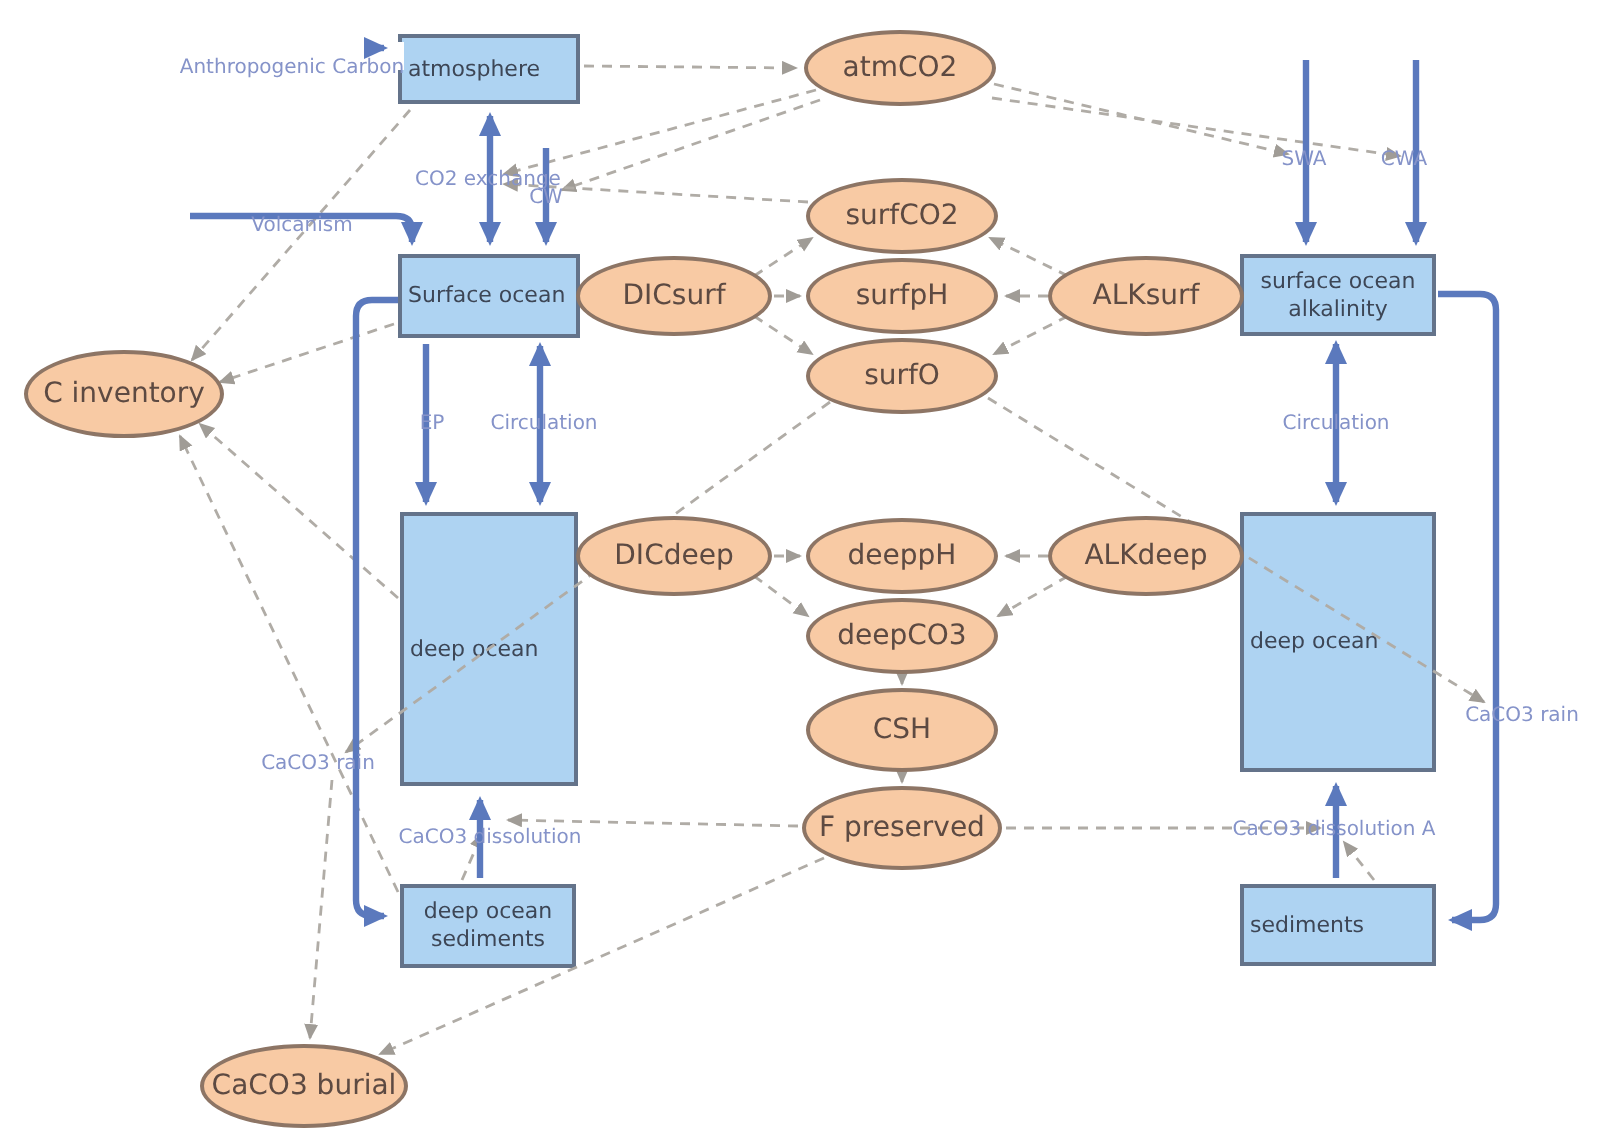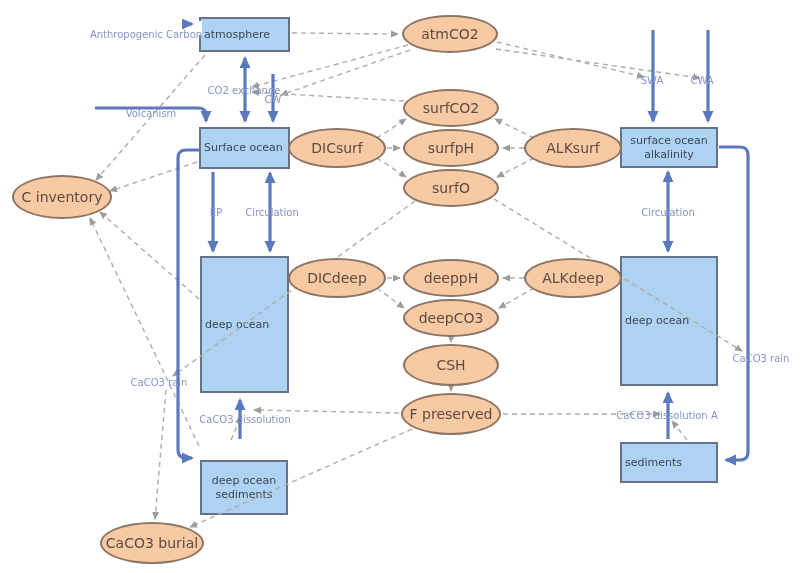--- a/index.html
+++ b/index.html
@@ -100,21 +100,21 @@
 
   <div class="stock" style="left:199px;top:17px;width:91px;height:35px">
     <span>atmosphere</span>
   </div>
   <div class="stock" style="left:199px;top:127px;width:91px;height:42px">
     <span>Surface ocean</span>
   </div>
   <div class="stock" style="left:200px;top:256px;width:89px;height:137px">
     <span>deep ocean</span>
   </div>
-  <div class="stock" style="left:200px;top:460px;width:88px;height:55px">
+  <div class="stock" style="left:200px;top:442px;width:88px;height:42px">
     <span>deep ocean sediments</span>
   </div>
   <div class="stock" style="left:620px;top:127px;width:98px;height:41px">
     <span>surface ocean alkalinity</span>
   </div>
   <div class="stock" style="left:620px;top:256px;width:98px;height:130px">
     <span>deep ocean</span>
   </div>
   <div class="stock" style="left:620px;top:442px;width:98px;height:41px">
     <span>sediments</span>

